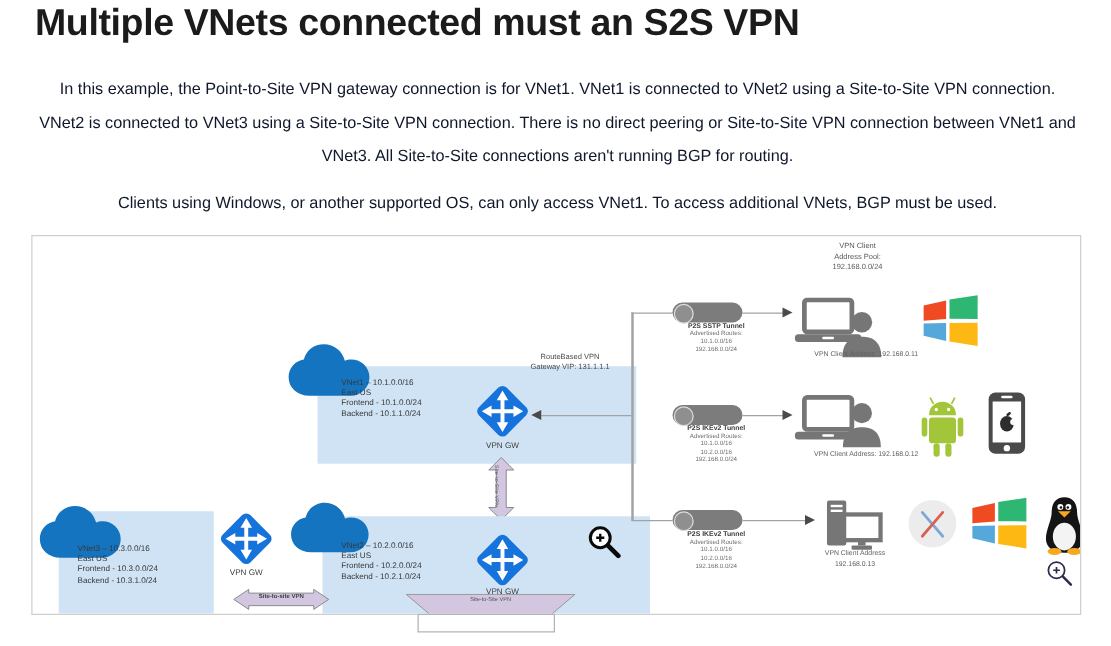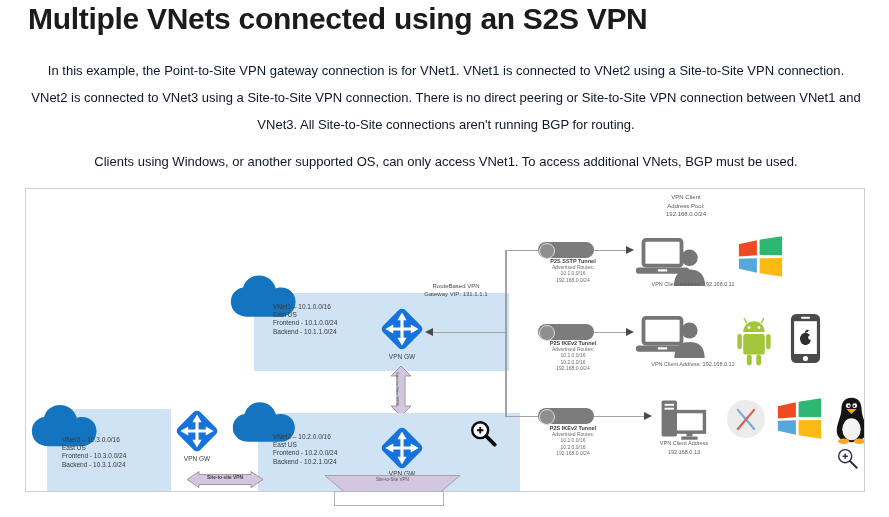--- a/index.html
+++ b/index.html
@@ -53,21 +53,21 @@
     font-size:4.8px; font-weight:700; color:#3f3f3f; }
   .trap-text { position:absolute; left:298px; top:288px; width:137px; text-align:center;
     font-size:4.5px; color:#555; }
 
   .bottom-box { position:absolute; left:334px; top:491px; width:110px; height:15px;
     background:#fff; border:1px solid #b3b3b3; }
 </style>
 </head>
 <body>
 
-<h1 class="title">Multiple VNets connected using an S2S VPN</h1>
+<h1 class="title">Multiple VNets connected must an S2S VPN</h1>
 <p class="body p1">In this example, the Point-to-Site VPN gateway connection is for VNet1. VNet1 is connected to VNet2 using a Site-to-Site VPN connection. VNet2 is connected to VNet3 using a Site-to-Site VPN connection. There is no direct peering or Site-to-Site VPN connection between VNet1 and VNet3. All Site-to-Site connections aren't running BGP for routing.</p>
 <p class="body p2">Clients using Windows, or another supported OS, can only access VNet1. To access additional VNets, BGP must be used.</p>
 
 <div class="diagram">
 
   <div class="pool">
     <div>VPN Client</div>
     <div>Address Pool:</div>
     <div>192.168.0.0/24</div>
   </div>

